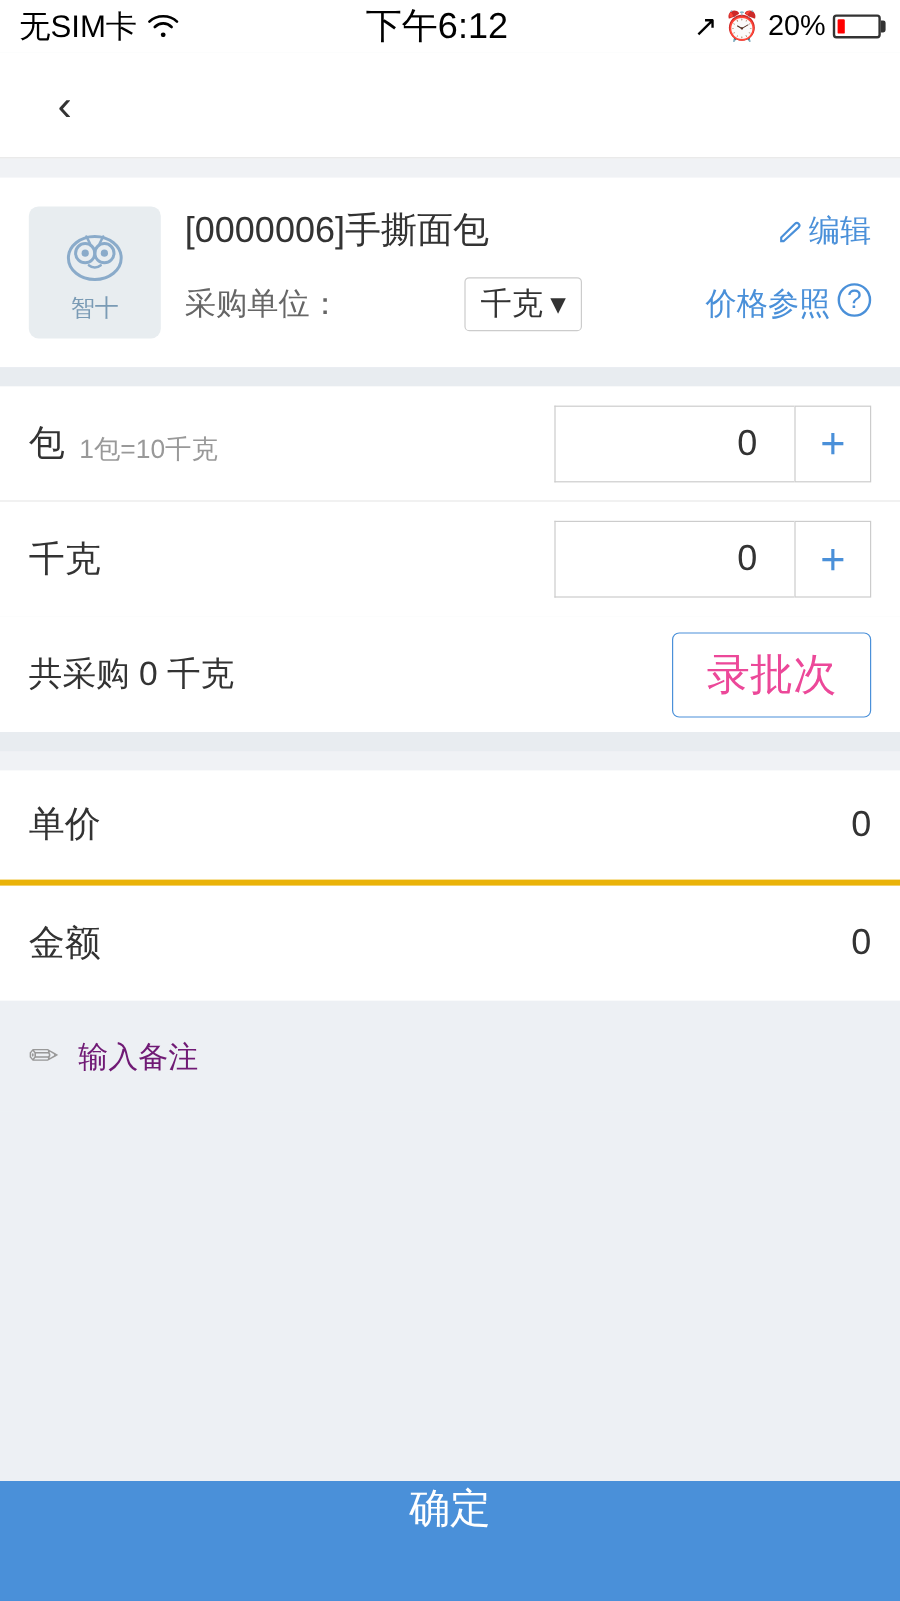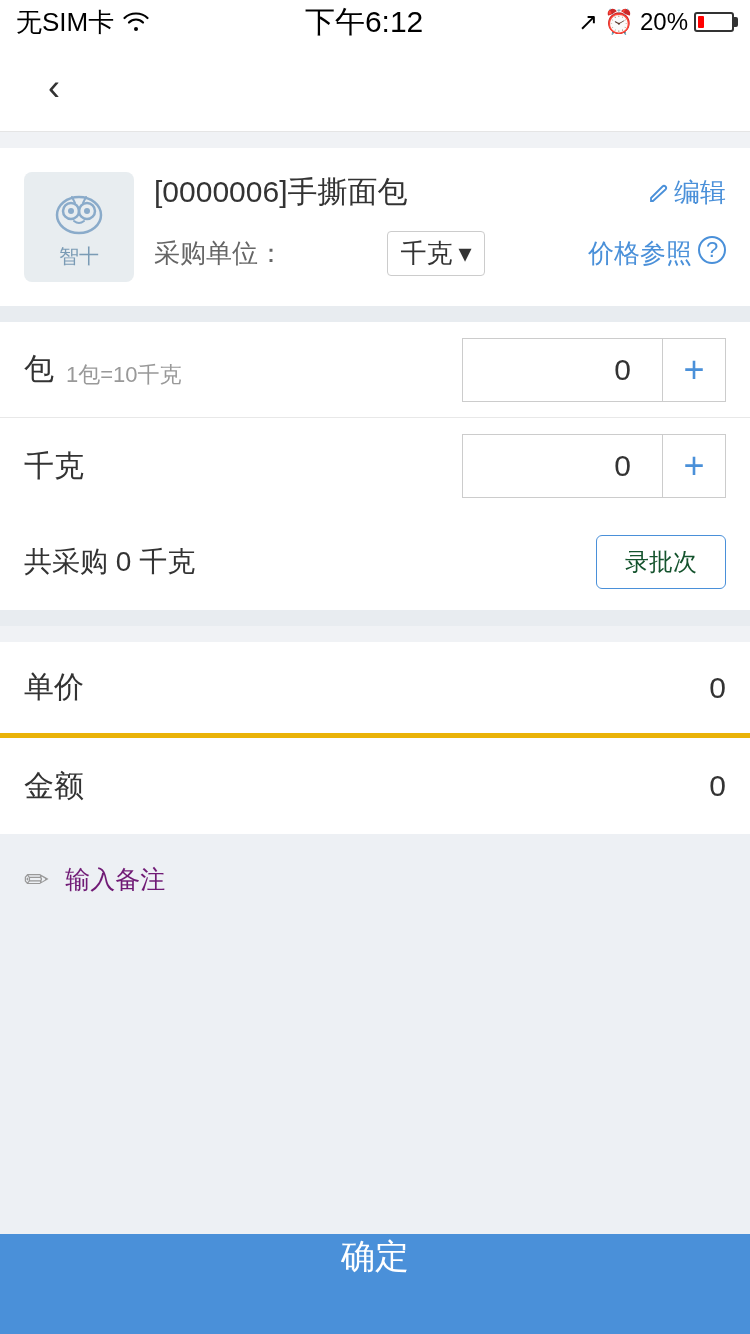--- a/index.html
+++ b/index.html
@@ -163,21 +163,21 @@
       display: flex; align-items: center; justify-content: space-between;
       padding: 0 24px;
       height: 96px;
       background: #fff;
     }
     .summary-text { font-size: 28px; color: #333; }
     .batch-btn {
       border: 1px solid #4a90d9;
       border-radius: 6px;
       padding: 10px 28px;
-      font-size: 24px; color: #14532d;
+      font-size: 36px; color: #ec4899;
       background: #fff; cursor: pointer;
     }
 
     
     .info-section { background: #fff; margin-top: 16px; }
     .info-row {
       display: flex; align-items: center; justify-content: space-between;
       padding: 0 24px;
       height: 96px;
       border-bottom: 5px solid #eab308;

